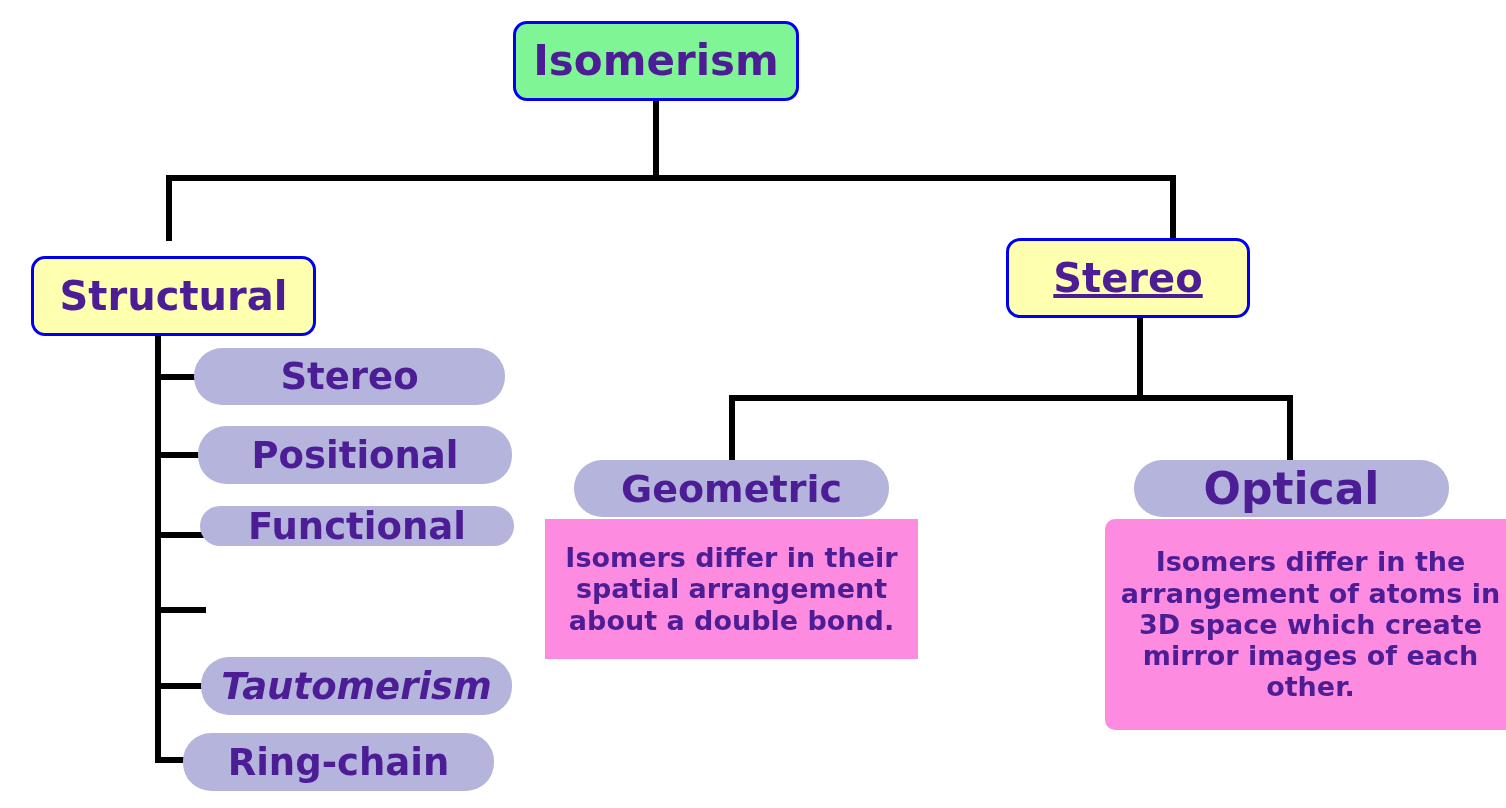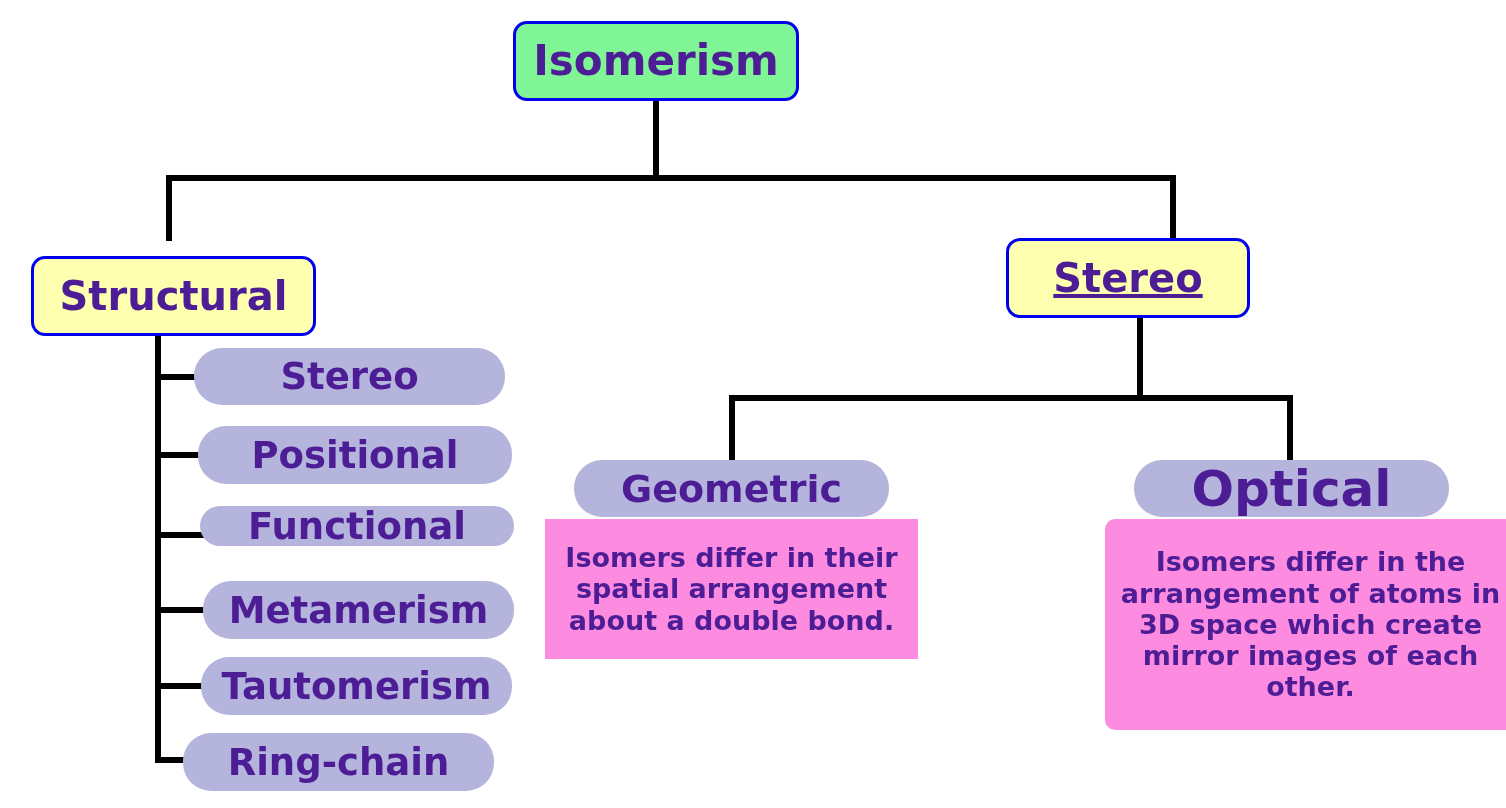--- a/index.html
+++ b/index.html
@@ -108,41 +108,38 @@
   </div>
 
   <div class="node pill" style="left:198px; top:426px; width:314px; height:58px; font-size:37px;">
     <span>Positional</span>
   </div>
 
   <div class="node pill" style="left:200px; top:506px; width:314px; height:40px; font-size:37px;">
     <span>Functional</span>
   </div>
 
-  <div class="node pill" style="left:203px; top:581px; width:311px; height:58px; font-size:37px;">
-    <span>Metamerism</span>
-  </div>
 
-  <div class="node pill" style="left:201px; top:657px; width:311px; height:58px; font-size:37px;">
+  <div class="node pill" style="left:201px; top:657px; width:311px; height:58px; font-size:37px;font-style:italic;">
     <span>Tautomerism</span>
   </div>
 
   <div class="node pill" style="left:183px; top:733px; width:311px; height:58px; font-size:37px;">
     <span>Ring-chain</span>
   </div>
 
   <div class="node panel" style="left:545px; top:519px; width:373px; height:140px; font-size:27px;">
     <span>Isomers differ in their spatial arrangement about a double bond.</span>
   </div>
 
   <div class="node pill" style="left:574px; top:460px; width:315px; height:57px; font-size:38px;">
     <span>Geometric</span>
   </div>
 
-  <div class="node pill" style="left:1134px; top:460px; width:315px; height:57px; font-size:50px;">
+  <div class="node pill" style="left:1134px; top:460px; width:315px; height:57px; font-size:44px;">
     <span>Optical</span>
   </div>
 
   <div class="node panel" style="left:1105px; top:519px; width:411px; height:211px; font-size:27px;border-radius:10px;">
     <span>Isomers differ in the arrangement of atoms in 3D space which create mirror images of each other.</span>
   </div>
 
 </div>
 
 </body></html>

